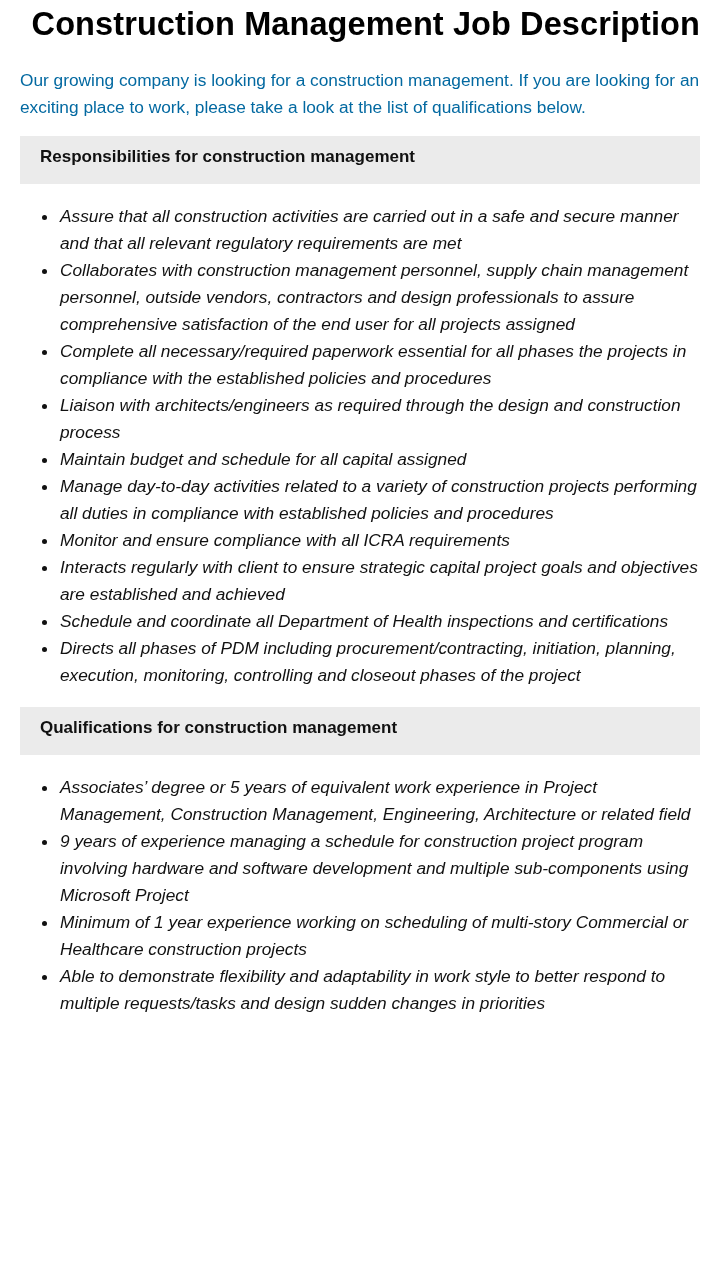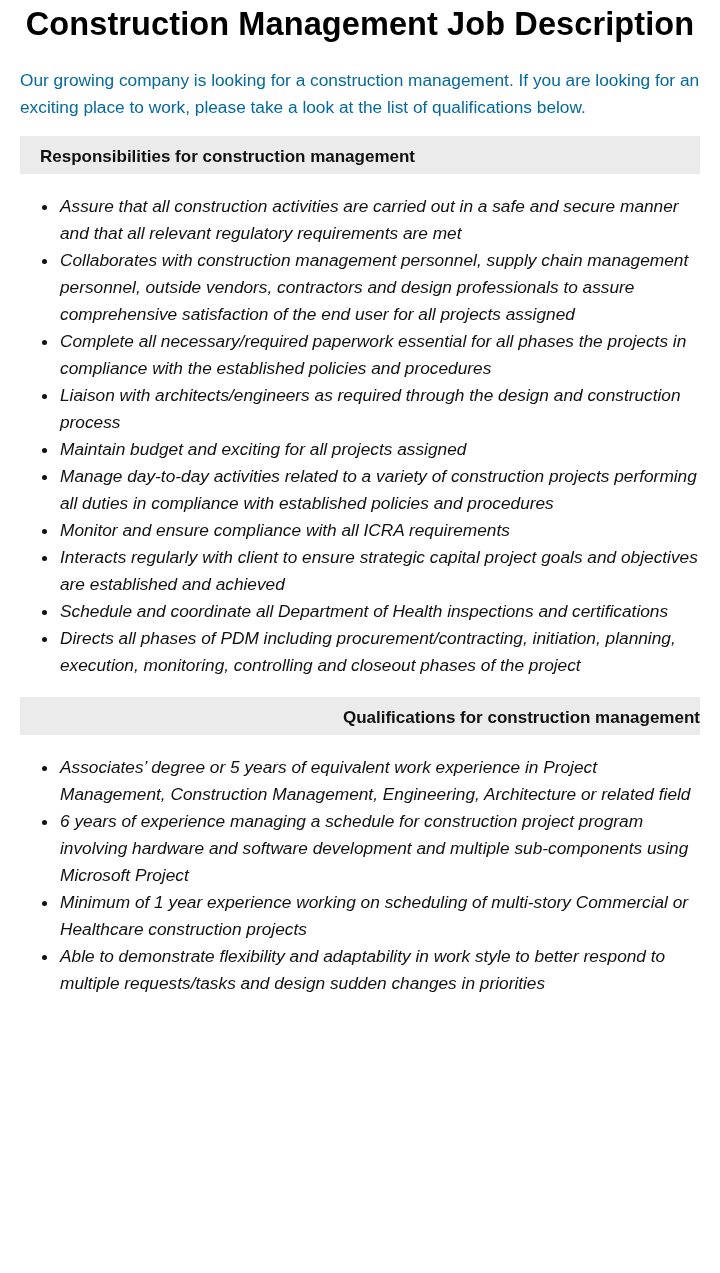--- a/index.html
+++ b/index.html
@@ -15,46 +15,45 @@
       color: #111111;
     }
     .page {
       padding: 0 20px;
     }
     .page-title {
       margin: 0;
       padding-top: 2px;
       height: 44px;
       line-height: 44px;
-      text-align: center;
+      text-align: right;
       font-size: 32.5px;
       font-weight: bold;
       color: #000000;
       letter-spacing: 0.1px;
       white-space: nowrap;
     }
     .intro {
       margin: 21px 0 0 0;
       font-size: 17.3px;
       line-height: 27px;
       color: #0369a1;
     }
     .section-header {
       margin-top: 15px;
       background: #ebebeb;
-      height: 38px;
+      height: 48px;
       line-height: 42px;
       padding-left: 20px;
       font-size: 17px;
       font-weight: bold;
       color: #111111;
     }
     .section-header.qual {
       margin-top: 18px;
-      text-align: right;
     }
     ul.bullets {
       list-style: none;
       margin: 19px 0 0 0;
       padding: 0;
     }
     ul.bullets li {
       position: relative;
       padding-left: 40px;
       font-size: 17.3px;
@@ -79,28 +78,28 @@
 <div class="page">
   <h1 class="page-title">Construction Management Job Description</h1>
   <p class="intro">Our growing company is looking for a construction management. If you are looking for an exciting place to work, please take a look at the list of qualifications below.</p>
 
   <div class="section-header">Responsibilities for construction management</div>
   <ul class="bullets">
     <li>Assure that all construction activities are carried out in a safe and secure manner and that all relevant regulatory requirements are met</li>
     <li>Collaborates with construction management personnel, supply chain management personnel, outside vendors, contractors and design professionals to assure comprehensive satisfaction of the end user for all projects assigned</li>
     <li>Complete all necessary/required paperwork essential for all phases the projects in compliance with the established policies and procedures</li>
     <li>Liaison with architects/engineers as required through the design and construction process</li>
-    <li>Maintain budget and exciting for all projects assigned</li>
+    <li>Maintain budget and schedule for all capital assigned</li>
     <li>Manage day-to-day activities related to a variety of construction projects performing all duties in compliance with established policies and procedures</li>
     <li>Monitor and ensure compliance with all ICRA requirements</li>
     <li>Interacts regularly with client to ensure strategic capital project goals and objectives are established and achieved</li>
     <li>Schedule and coordinate all Department of Health inspections and certifications</li>
     <li>Directs all phases of PDM including procurement/contracting, initiation, planning, execution, monitoring, controlling and closeout phases of the project</li>
   </ul>
 
   <div class="section-header qual">Qualifications for construction management</div>
   <ul class="bullets">
     <li>Associates’ degree or 5 years of equivalent work experience in Project Management, Construction Management, Engineering, Architecture or related field</li>
-    <li>6 years of experience managing a schedule for construction project program involving hardware and software development and multiple sub-components using Microsoft Project</li>
+    <li>9 years of experience managing a schedule for construction project program involving hardware and software development and multiple sub-components using Microsoft Project</li>
     <li>Minimum of 1 year experience working on scheduling of multi-story Commercial or Healthcare construction projects</li>
     <li>Able to demonstrate flexibility and adaptability in work style to better respond to multiple requests/tasks and design sudden changes in priorities</li>
   </ul>
 </div>
 
 </body></html>

